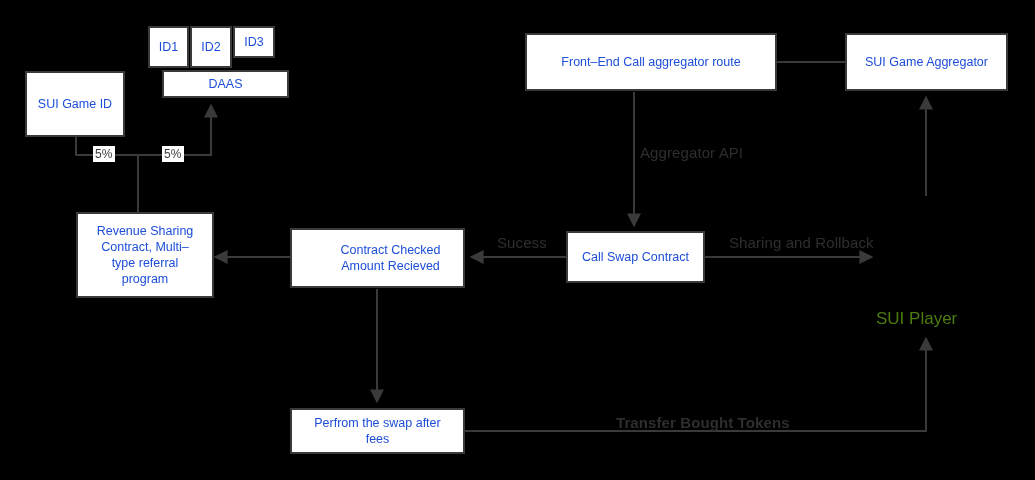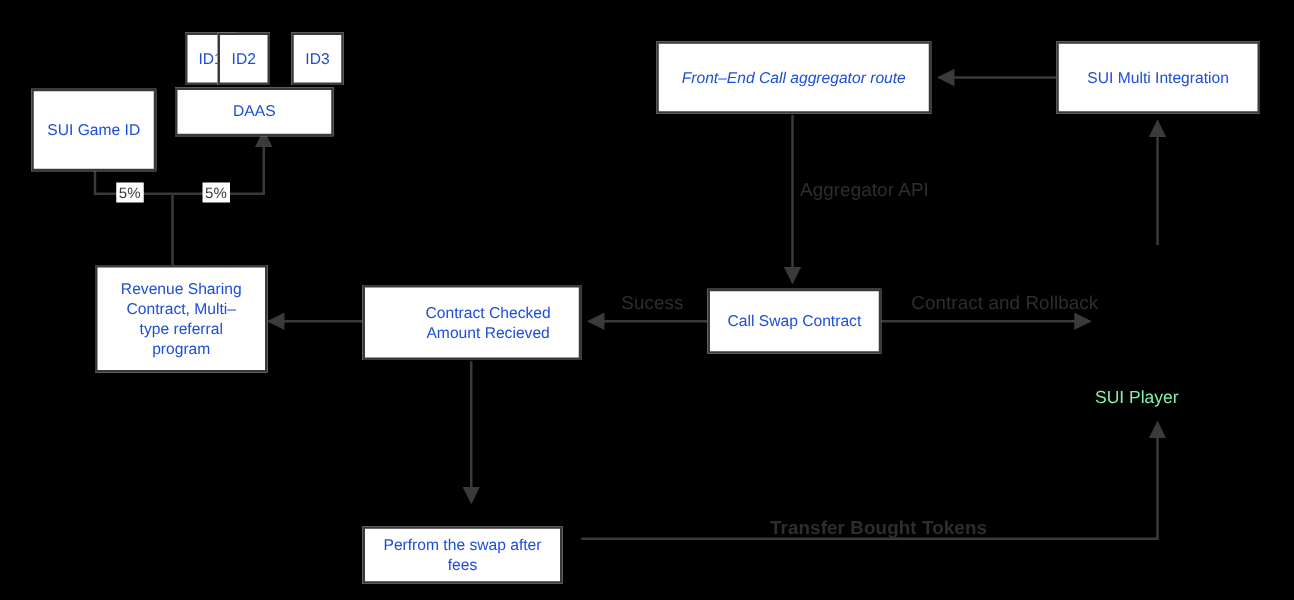--- a/index.html
+++ b/index.html
@@ -47,22 +47,22 @@
     letter-spacing: 0.1px;
   }
   .edge-label.boxed {
     background: #ffffff;
     color: #3c3c3c;
     padding: 1px 2px;
     font-size: 12px;
   }
   .free-text {
     position: absolute;
-    color: #86efac;
-    font-size: 14px;
+    color: #4d7c0f;
+    font-size: 17px;
     white-space: nowrap;
   }
 </style>
 </head>
 <body>
 
 <div id="canvas">
 
   <svg class="wires" viewBox="0 0 1035 480" xmlns="http://www.w3.org/2000/svg">
     <defs>
@@ -93,57 +93,57 @@
   </svg>
 
   <div class="node" style="left:25px; top:27px; width:100px; height:66px;margin-top:44px;">
     <span class="node-label">SUI Game ID</span>
   </div>
 
   <div class="node" style="left:148px; top:26px; width:41px; height:42px;">
     <span class="node-label">ID1</span>
   </div>
 
-  <div class="node" style="left:174px; top:26px; width:42px; height:42px;">
+  <div class="node" style="left:190px; top:26px; width:42px; height:42px;">
     <span class="node-label">ID2</span>
   </div>
 
-  <div class="node" style="left:233px; top:26px; width:42px; height:42px;">
+  <div class="node" style="left:233px; top:26px; width:42px; height:32px;">
     <span class="node-label">ID3</span>
   </div>
 
-  <div class="node" style="left:140px; top:70px; width:127px; height:39px;justify-content:center;">
+  <div class="node" style="left:162px; top:70px; width:127px; height:28px;justify-content:center;">
     <span class="node-label">DAAS</span>
   </div>
 
   <div class="node" style="left:76px; top:212px; width:138px; height:86px;">
     <span class="node-label">Revenue Sharing
 Contract, Multi–
 type referral
 program</span>
   </div>
 
   <div class="node" style="left:290px; top:228px; width:175px; height:60px;padding-left:30px;">
     <span class="node-label">Contract Checked
 Amount Recieved</span>
   </div>
 
   <div class="node" style="left:566px; top:231px; width:139px; height:52px;">
     <span class="node-label">Call Swap Contract</span>
   </div>
 
-  <div class="node" style="left:525px; top:33px; width:220px; height:58px;font-style:italic;">
+  <div class="node" style="left:525px; top:33px; width:252px; height:58px;">
     <span class="node-label">Front–End Call aggregator route</span>
   </div>
 
   <div class="node" style="left:845px; top:33px; width:163px; height:58px;">
-    <span class="node-label">SUI Multi Integration</span>
+    <span class="node-label">SUI Game Aggregator</span>
   </div>
 
-  <div class="node" style="left:290px; top:408px; width:160px; height:46px;margin-top:13px;">
+  <div class="node" style="left:290px; top:408px; width:175px; height:46px;">
     <span class="node-label">Perfrom the swap after
 fees</span>
   </div>
 
   <div class="edge-label boxed" style="left:93px; top:146px;">
     <span>5%</span>
   </div>
 
   <div class="edge-label boxed" style="left:162px; top:146px;">
     <span>5%</span>
@@ -151,21 +151,21 @@
 
   <div class="edge-label" style="left:640px; top:144px;">
     <span>Aggregator API</span>
   </div>
 
   <div class="edge-label" style="left:497px; top:234px;">
     <span>Sucess</span>
   </div>
 
   <div class="edge-label" style="left:729px; top:234px;">
-    <span>Contract and Rollback</span>
+    <span>Sharing and Rollback</span>
   </div>
 
   <div class="edge-label" style="left:616px; top:414px;font-weight:bold;">
     <span>Transfer Bought Tokens</span>
   </div>
 
   <div class="free-text" style="left:876px; top:309px;">
     <span>SUI Player</span>
   </div>
 

